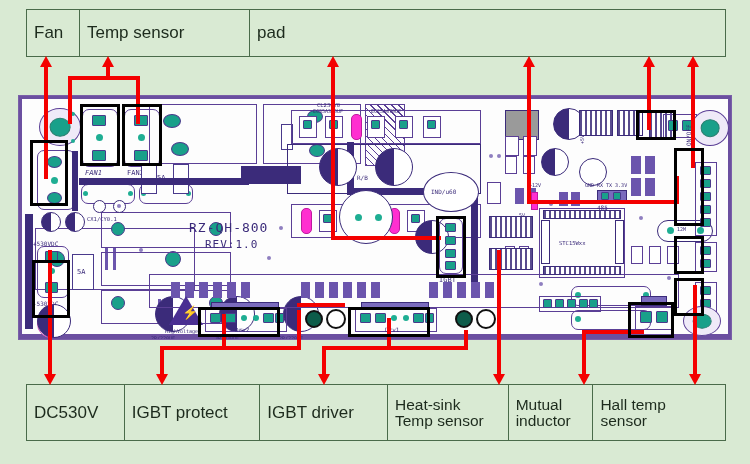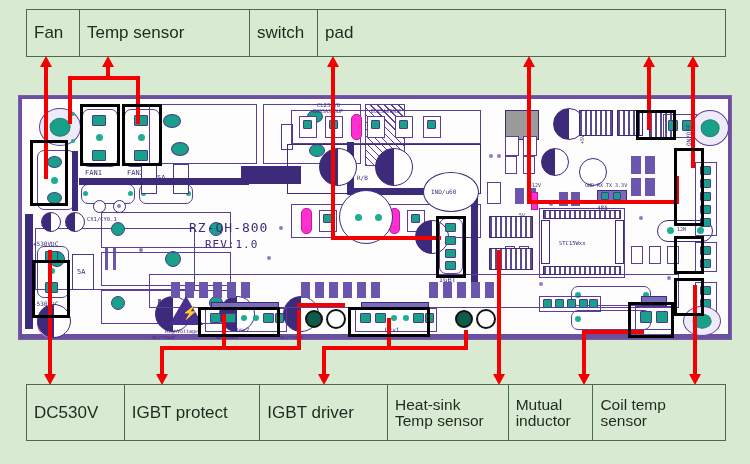--- a/index.html
+++ b/index.html
@@ -80,33 +80,32 @@
   .relay{position:absolute;border:1.5px solid #3b2b7a;background:#9a9a9a;box-sizing:border-box;}
 </style>
 </head>
 <body>
 
 <div id="stage">
 
   <div class="label-row" id="top-row" style="left:26px;top:9px;width:700px;height:48px;">
     <div class="lbl" style="width:53px;">Fan</div>
     <div class="lbl" style="width:170px;">Temp sensor</div>
-    <div class="lbl" style="width:68px;">switch</div>
     <div class="lbl" style="width:89px;">pad</div>
   </div>
 
   <div class="label-row" id="bottom-row" style="left:26px;top:384px;width:700px;height:57px;">
     <div class="lbl" style="width:98px;">DC530V</div>
     <div class="lbl" style="width:136px;">IGBT protect</div>
     <div class="lbl" style="width:128px;">IGBT driver</div>
     <div class="lbl two-line" style="width:121px;">Heat-sink
 Temp sensor</div>
     <div class="lbl two-line" style="width:85px;">Mutual
 inductor</div>
-    <div class="lbl two-line" style="width:132px;">Coil temp
+    <div class="lbl two-line" style="width:132px;">Hall temp
 sensor</div>
   </div>
 
   <div id="pcb">
     <div class="edge-top"></div>
     <div class="edge-bot"></div>
     <div class="edge-l"></div>
     <div class="edge-r"></div>
 
     <div class="bigpad" style="left:20px;top:12px;width:42px;height:38px;">
@@ -119,21 +118,21 @@
 
     <div class="outline r" style="left:18px;top:54px;width:38px;height:60px;"></div>
     <div class="pad rd" style="left:28px;top:60px;width:15px;height:12px;"></div>
     <div class="dot" style="left:32px;top:81px;width:7px;height:7px;"></div>
     <div class="pad rd" style="left:28px;top:96px;width:15px;height:12px;"></div>
 
     <div class="outline r" style="left:63px;top:13px;width:36px;height:58px;"></div>
     <div class="pad sq" style="left:73px;top:19px;width:14px;height:11px;"></div>
     <div class="dot" style="left:77px;top:38px;width:7px;height:7px;"></div>
     <div class="pad sq" style="left:73px;top:54px;width:14px;height:11px;"></div>
-    <div class="sil" style="left:66px;top:73px;font-size:7px;">FAN1</div>
+    <div class="sil" style="left:66px;top:73px;font-size:7px;font-style:italic;">FAN1</div>
 
     <div class="outline r" style="left:105px;top:13px;width:36px;height:58px;"></div>
     <div class="pad sq" style="left:115px;top:19px;width:14px;height:11px;"></div>
     <div class="dot" style="left:119px;top:38px;width:7px;height:7px;"></div>
     <div class="pad sq" style="left:115px;top:54px;width:14px;height:11px;"></div>
     <div class="sil" style="left:108px;top:73px;font-size:7px;">FAN2</div>
 
     <div class="outline r" style="left:62px;top:88px;width:54px;height:20px;"></div>
     <div class="dot" style="left:64px;top:95px;width:5px;height:5px;"></div>
     <div class="dot" style="left:109px;top:95px;width:5px;height:5px;"></div>

